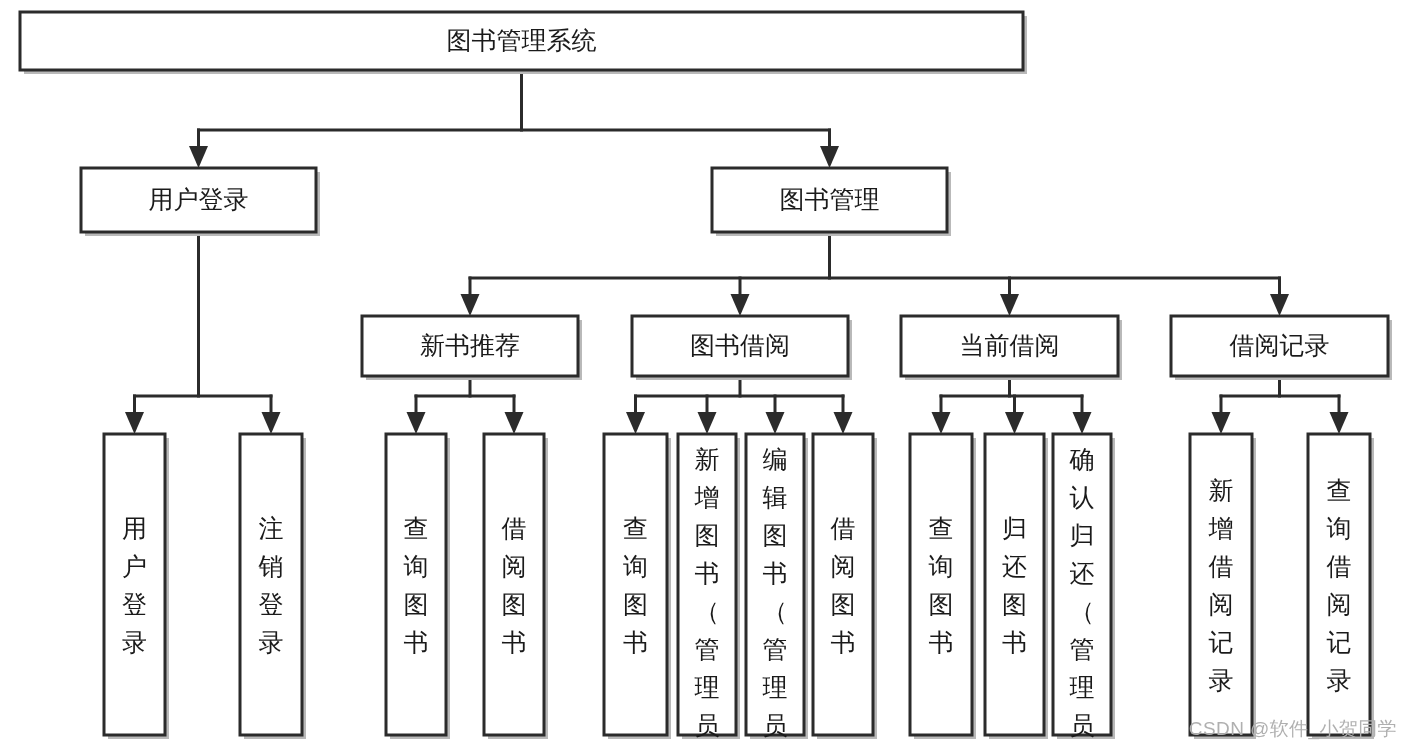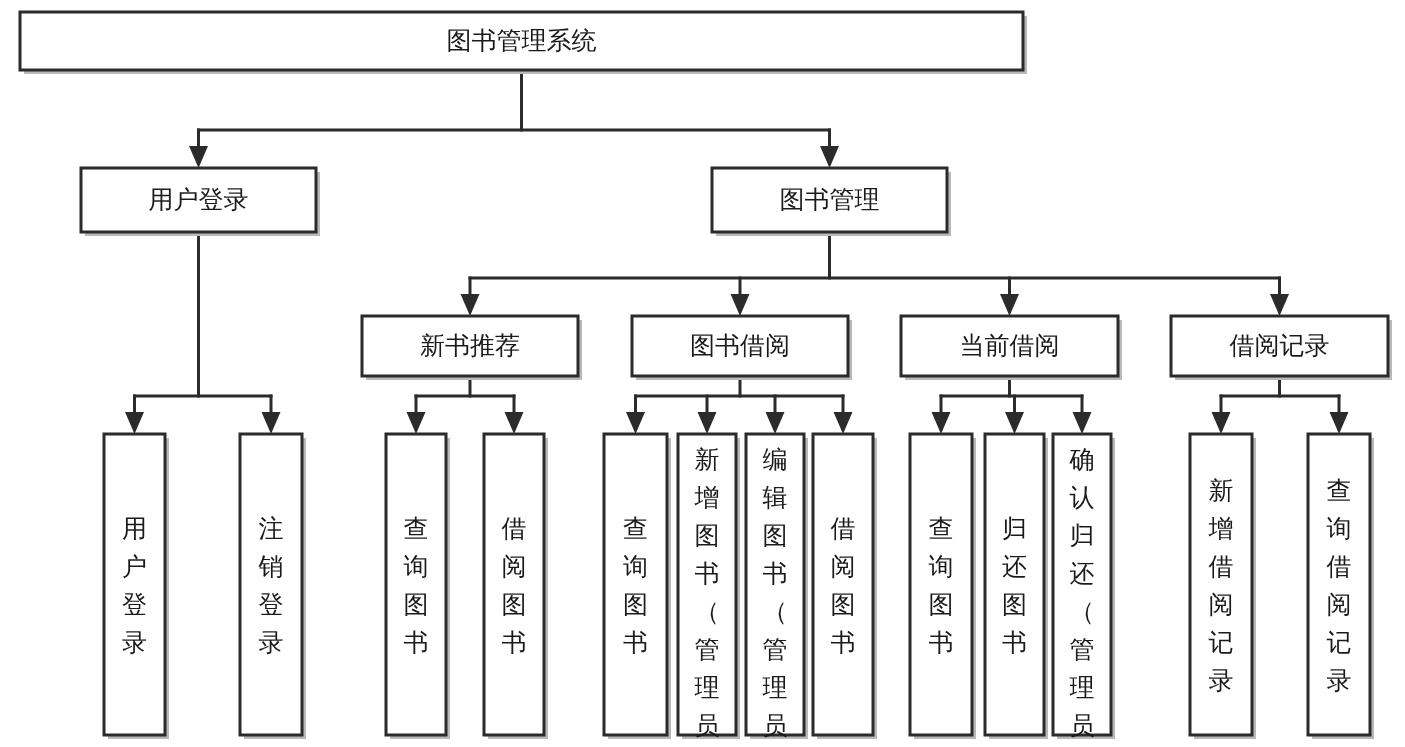--- a/index.html
+++ b/index.html
@@ -220,13 +220,14 @@
           <rect class="node-rect" x="1190" y="434" width="62" height="301"></rect>
           <text class="node-label-v" x="1221" y="498.5"><tspan x="1221" dy="0">新</tspan><tspan x="1221" dy="38">增</tspan><tspan x="1221" dy="38">借</tspan><tspan x="1221" dy="38">阅</tspan><tspan x="1221" dy="38">记</tspan><tspan x="1221" dy="38">录</tspan></text>
         </g>
         <g>
           <rect class="node-shadow" x="1312" y="438" width="62" height="301"></rect>
           <rect class="node-rect" x="1308" y="434" width="62" height="301"></rect>
           <text class="node-label-v" x="1339" y="498.5"><tspan x="1339" dy="0">查</tspan><tspan x="1339" dy="38">询</tspan><tspan x="1339" dy="38">借</tspan><tspan x="1339" dy="38">阅</tspan><tspan x="1339" dy="38">记</tspan><tspan x="1339" dy="38">录</tspan></text>
         </g>
       </g>
   </svg>
+  <div class="watermark">CSDN @软件_小贺同学</div>
 </div>
 
 </body></html>

